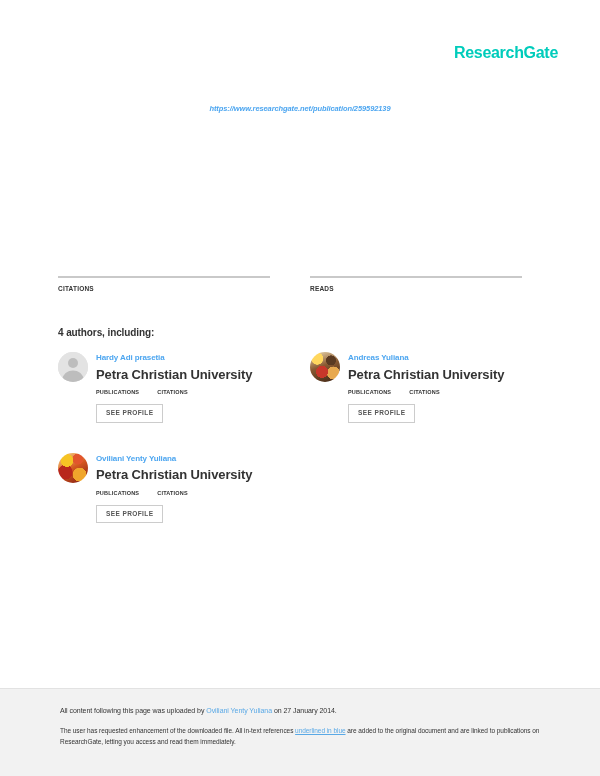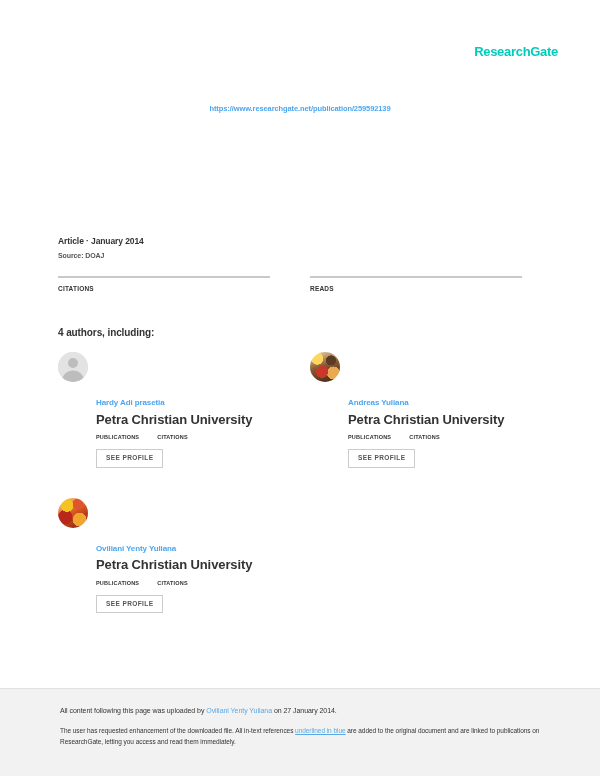--- a/index.html
+++ b/index.html
@@ -20,42 +20,42 @@
   
   .header {
     position: absolute;
     top: 0; left: 0; right: 0;
     height: 90px;
   }
   .rg-logo {
     position: absolute;
     right: 42px;
     top: 45px;
-    font-size: 13px;
+    font-size: 16px;
     font-weight: bold;
     color: #00ccbb;
     letter-spacing: -0.3px;
     white-space: nowrap;
     line-height: 1;
   }
 
   
   .url-line {
     position: absolute;
     top: 104px;
     left: 0;
     right: 0;
     text-align: center;
     font-size: 7.5px;
     font-weight: bold;
     color: #4da6f0;
     letter-spacing: -0.1px;
     white-space: nowrap;
   }
-  .url-line a { color: #4da6f0; text-decoration: none; }
+  .url-line a { color: #4da6f0; text-decoration: none; font-style: italic; }
 
   
   .meta {
     position: absolute;
     left: 58px;
     top: 236px;
   }
   .meta-type {
     font-size: 8.5px;
     font-weight: bold;
@@ -151,21 +151,20 @@
       linear-gradient(150deg, #ffe08a 0%, #d4561f 50%, #7b1a10 100%);
   }
   .author-body { flex: 1; min-width: 0; padding-top: 1px; }
   .author-name {
     font-size: 8px;
     font-weight: bold;
     color: #4da6f0;
     letter-spacing: -0.1px;
     white-space: nowrap;
     line-height: 1.2;
-    margin-top: 45px;
   }
   .author-affil {
     font-size: 13px;
     font-weight: bold;
     color: #333333;
     letter-spacing: -0.1px;
     margin-top: 4px;
     white-space: nowrap;
     line-height: 1.2;
   }
@@ -230,24 +229,20 @@
 <div class="page">
 
   <div class="header">
     <div class="rg-logo">ResearchGate</div>
   </div>
 
   <div class="url-line">
     <a href="#">https://www.researchgate.net/publication/259592139</a>
   </div>
 
-  <div class="meta">
-    <div class="meta-type">Article · January 2014</div>
-    <div class="meta-source">Source: DOAJ</div>
-  </div>
 
   <div class="stats">
     <div class="stat-col">
       <div class="stat-rule"></div>
       <div class="stat-label">CITATIONS</div>
     </div>
     <div class="stat-col">
       <div class="stat-rule"></div>
       <div class="stat-label">READS</div>
     </div>

